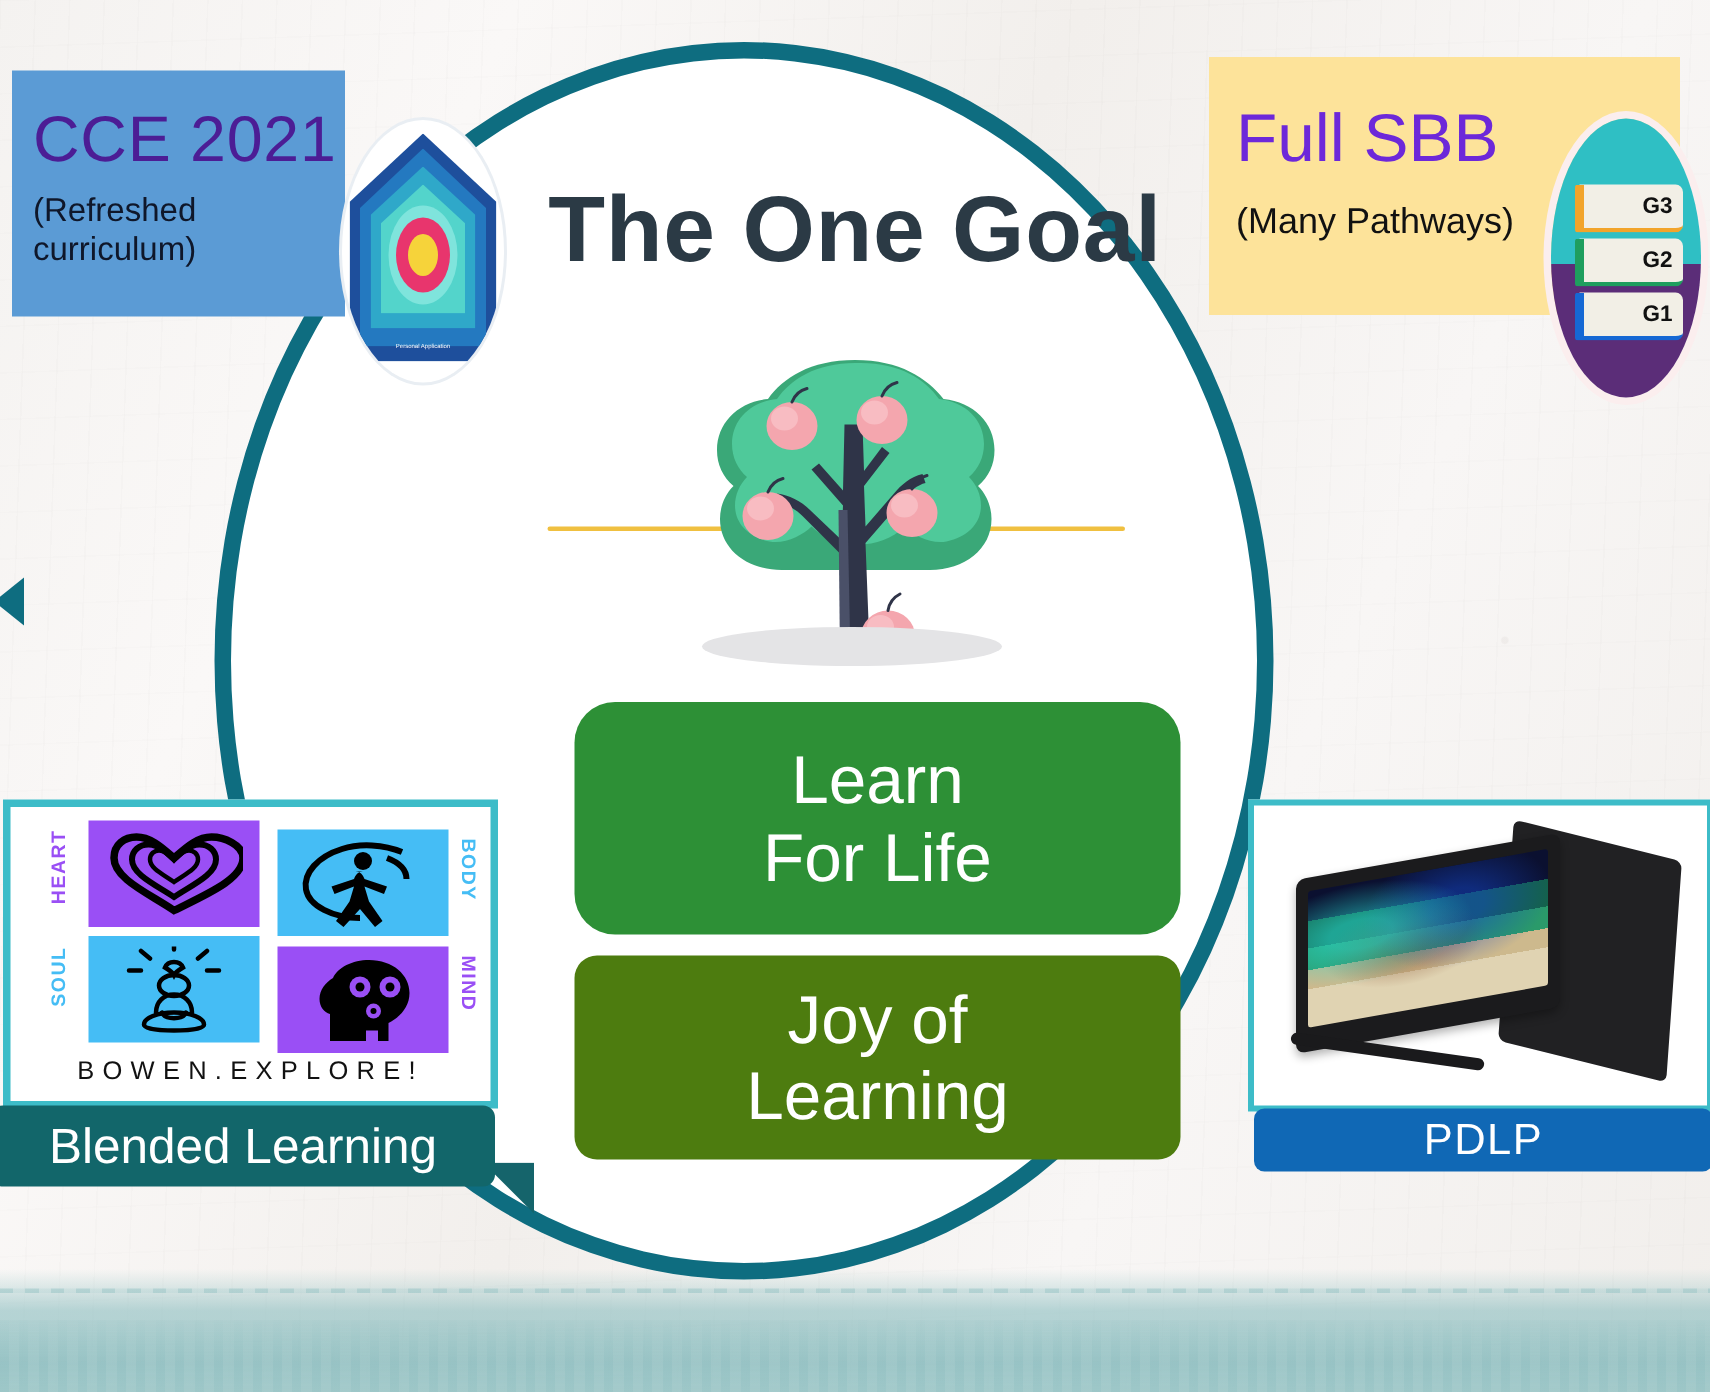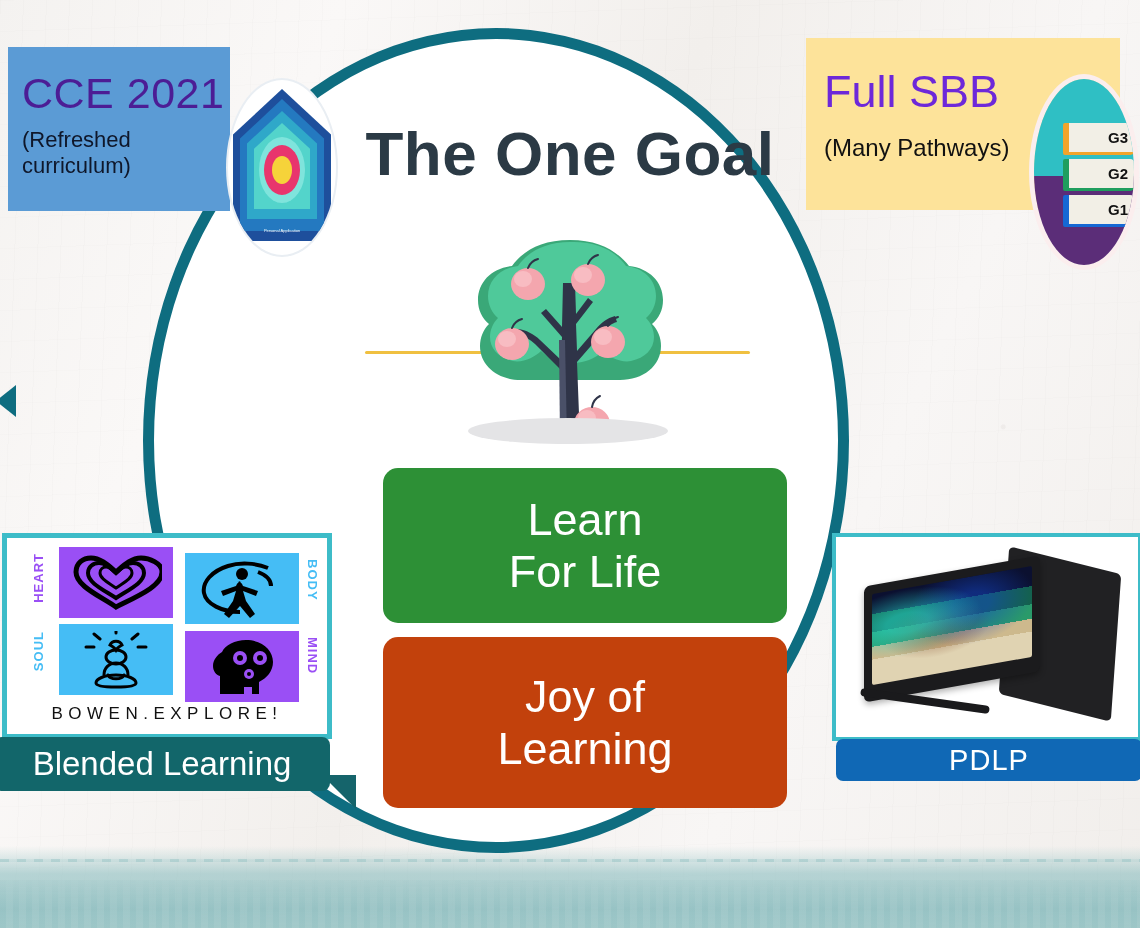--- a/index.html
+++ b/index.html
@@ -124,21 +124,21 @@
     position:absolute;left:18px;top:96px;font-size:24px;color:#111111;
   }
   
   .books{
     position:absolute;left:1034px;top:79px;width:100px;height:186px;
     border-radius:50%;overflow:hidden;
     background:linear-gradient(180deg,#2fbfc4 0 52%,#5b2d78 52% 100%);
     box-shadow:0 0 0 5px #fbeeee;
   }
   .book{
-    position:absolute;left:29px;width:72px;height:32px;
+    position:absolute;left:16px;width:72px;height:32px;
     background:#f2efe6;box-sizing:border-box;
     display:flex;align-items:center;justify-content:flex-end;
     font-size:15px;font-weight:bold;color:#111;padding-right:7px;
     border-radius:2px 5px 5px 2px;
     padding-left:44px;
   }
   .b3{top:44px;border-left:6px solid #f2a42b;border-bottom:3px solid #f2a42b;}
   .b2{top:80px;border-left:6px solid #1f9e5e;border-bottom:3px solid #1f9e5e;}
   .b1{top:116px;border-left:6px solid #1668d4;border-bottom:3px solid #1668d4;}
 
@@ -230,22 +230,22 @@
   .shadow-ellipse{
     position:absolute;left:30px;top:186px;width:200px;height:26px;
     background:#e4e4e6;border-radius:50%;
   }
 
   .btn{
     position:absolute;left:383px;width:404px;border-radius:15px;
     display:flex;flex-direction:column;align-items:center;justify-content:center;
     color:#ffffff;font-size:45px;line-height:1.14;text-align:center;
   }
-  .btn-learn{top:468px;height:155px;background:#2d9036;}
-  .btn-joy{top:637px;height:171px;background:#c2410c;}
+  .btn-learn{top:468px;height:155px;background:#2d9036;border-radius:27px;}
+  .btn-joy{top:637px;height:136px;background:#4d7c0f;}
 </style>
 </head>
 <body>
 
 <div id="stage">
 
   <div class="bg-paper"></div>
   <div class="bg-scratches"></div>
   <div class="bg-band-edge"></div>
   <div class="bg-band"></div>

